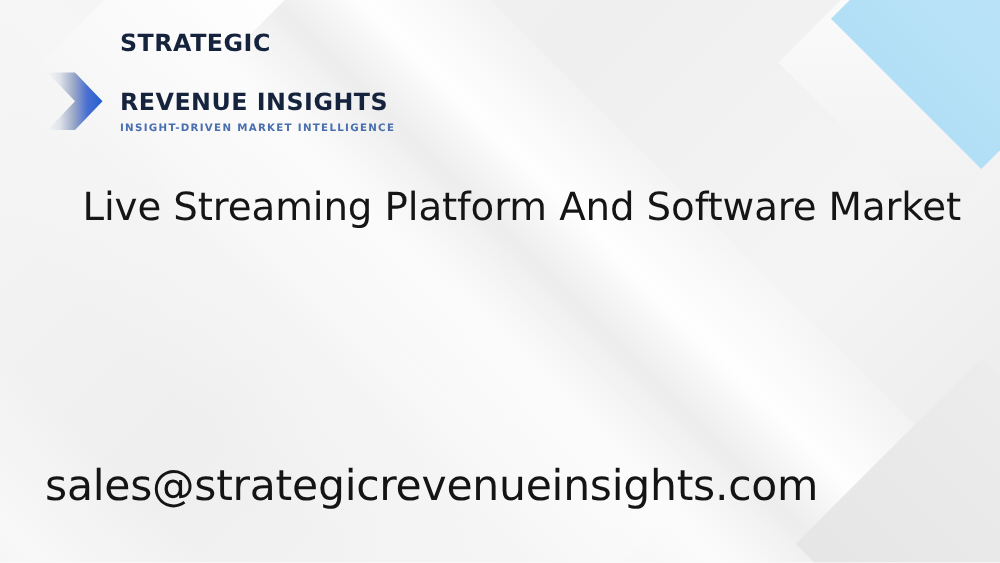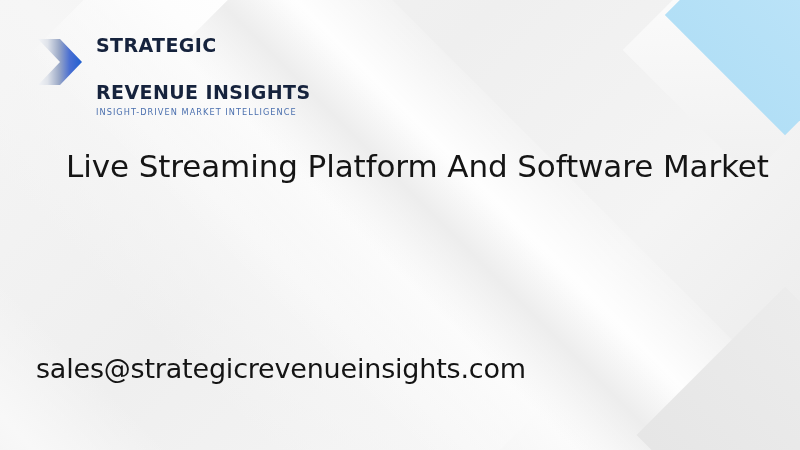--- a/index.html
+++ b/index.html
@@ -157,23 +157,23 @@
     width: 210px;
     height: 210px;
     transform: rotate(45deg);
     background: linear-gradient(180deg, #ececec 0%, #e6e6e6 100%);
   }
 
   
   .logo {
     position: absolute;
     left: 36px;
-    top: 36px;
+    top: 26px;
     display: flex;
-    align-items: flex-start;
+    align-items: flex-end;
     gap: 10px;
   }
 
   .logo-mark {
     width: 50px;
     height: 52px;
     flex: 0 0 auto;
     display: block;
   }
 
@@ -193,21 +193,21 @@
     white-space: nowrap;
   }
 
   .logo-line1 { font-size: 19px; }
   .logo-line2 { font-size: 19px; margin-top: 27px; }
 
   .logo-tagline {
     margin-top: 4px;
     font-family: "DejaVu Sans", sans-serif;
     font-size: 8.2px;
-    font-weight: normal;
+    font-weight: bold;
     letter-spacing: 1.05px;
     color: #4a6fae;
     white-space: nowrap;
   }
 
   
   .title {
     position: absolute;
     left: 66px;
     top: 147px;
@@ -218,23 +218,23 @@
     color: #151515;
     line-height: 1.25;
     white-space: nowrap;
     letter-spacing: -0.1px;
   }
 
   
   .email {
     position: absolute;
     left: 36px;
-    top: 353px;
-    font-family: "DejaVu Sans", sans-serif;
-    font-size: 27px;
+    top: 369px;
+    font-family: "DejaVu Sans", sans-serif;
+    font-size: 34px;
     font-weight: normal;
     color: #141414;
     white-space: nowrap;
     letter-spacing: -0.2px;
   }
 </style>
 </head>
 <body>
 
 <div class="slide">

